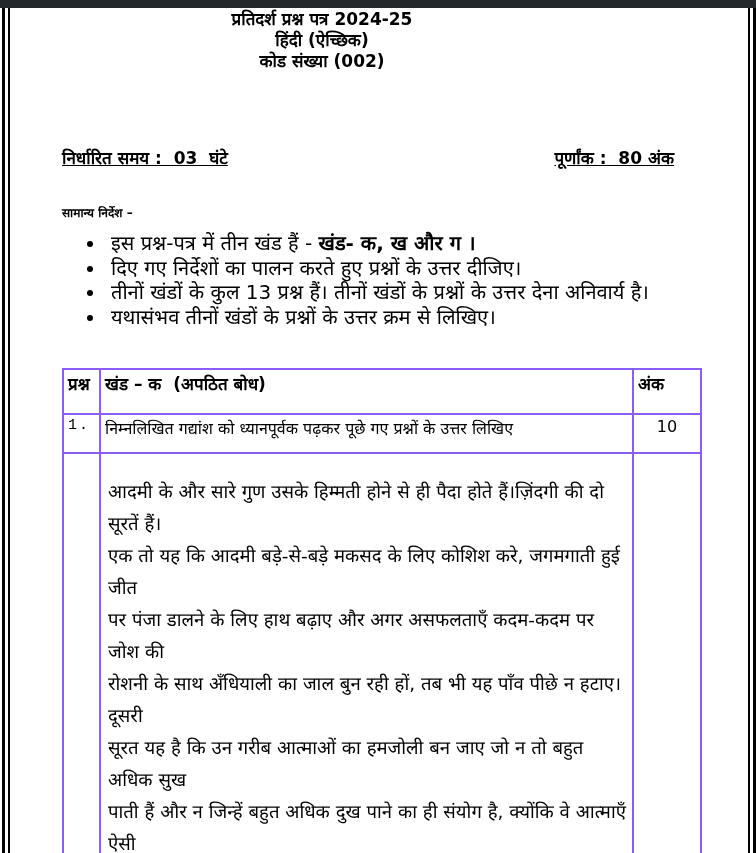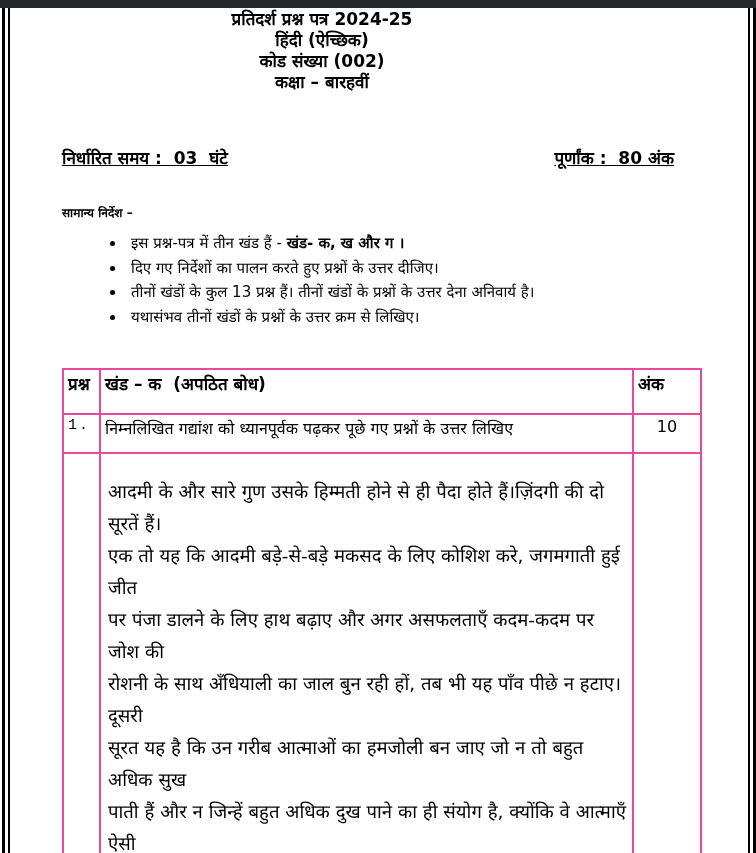--- a/index.html
+++ b/index.html
@@ -21,27 +21,27 @@
 
   
   .metarow{position:absolute;top:146px;left:62px;width:612px;display:flex;
     justify-content:space-between;font-weight:700;font-size:17px;text-decoration:underline;}
   .metarow span{white-space:pre;}
 
   
   .inst{position:absolute;top:204px;left:62px;width:648px;}
   .inst-title{font-weight:700;font-size:12px;}
   .inst ul{margin:10px 0 0 0;padding-left:44px;}
-  .inst li{font-size:15px;line-height:24.5px;padding-left:5px;margin-left:20px;}
+  .inst li{font-size:20px;line-height:24.5px;padding-left:5px;}
   .bold{font-weight:700;}
 
   
   table.q{position:absolute;top:368px;left:62px;width:638px;border-collapse:collapse;
     table-layout:fixed;}
-  table.q td{border:2px solid #ec4899;vertical-align:top;padding:2px 4px;overflow:hidden;}
+  table.q td{border:2px solid #8b5cf6;vertical-align:top;padding:2px 4px;overflow:hidden;}
   .head-row td{height:39px;}
   .q-head{font-weight:700;font-size:17px;white-space:pre;}
   .q-head-first{text-align:left;padding-left:5px;}
   .row1 td{height:33px;}
   .qnum{font-family:"Liberation Mono","DejaVu Sans Mono",monospace;font-size:15px;
     letter-spacing:2px;padding-left:5px;}
   .qtext{font-size:16px;padding-left:6px;}
   .qmarks{text-align:center;font-size:16px;}
   .passage-row td{height:420px;}
   .passage-cell{padding:22px 5px 0 7px !important;font-size:18.5px;line-height:32px;}
@@ -55,21 +55,20 @@
   <div class="topbar"></div>
   <div class="vline vl-a"></div>
   <div class="vline vl-b"></div>
   <div class="vline vl-c"></div>
   <div class="vline vl-d"></div>
 
   <div class="titleblock">
     <div>प्रतिदर्श प्रश्न पत्र 2024-25</div>
     <div>हिंदी  (ऐच्छिक)</div>
     <div>कोड संख्या (002)</div>
-    <div>कक्षा –  बारहवीं</div>
   </div>
 
   <div class="metarow">
     <span>निर्धारित समय :  03  घंटे</span>
     <span>पूर्णांक :  80 अंक</span>
   </div>
 
   <div class="inst">
     <div class="inst-title">सामान्य निर्देश –</div>
     <ul>

